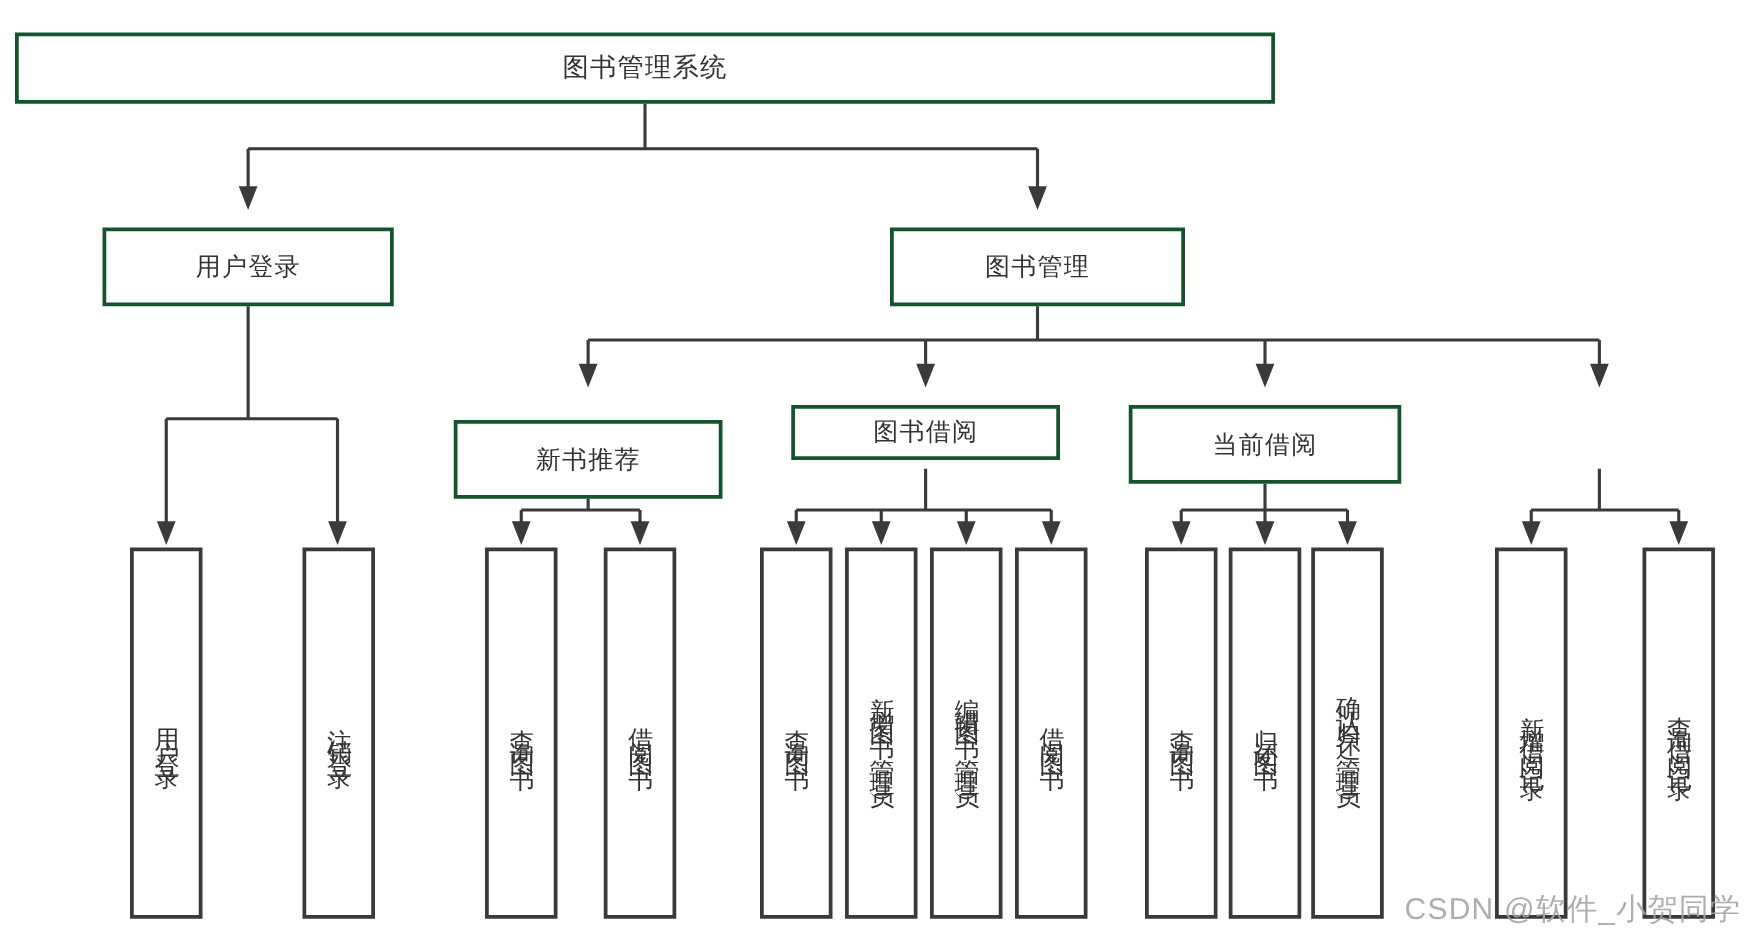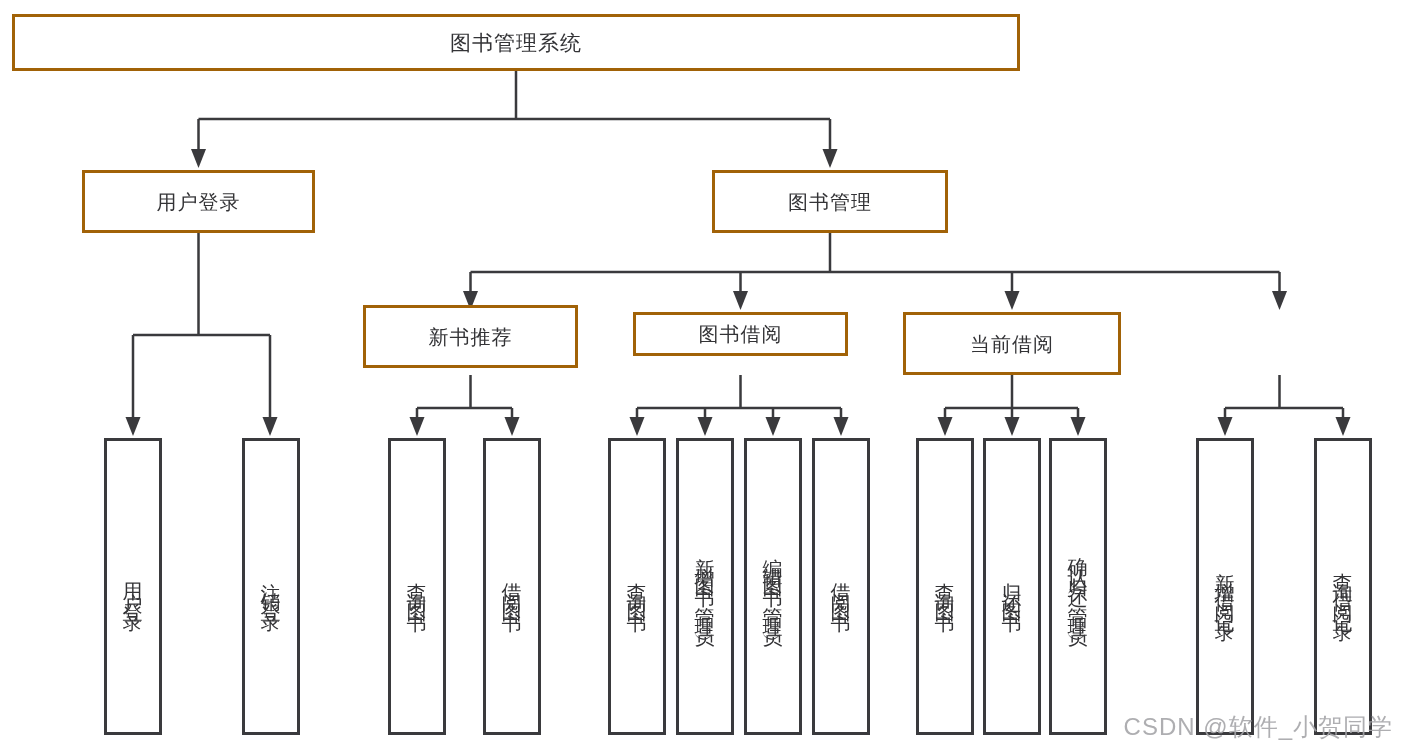--- a/index.html
+++ b/index.html
@@ -18,34 +18,35 @@
   }
   #connectors {
     position: absolute;
     left: 0;
     top: 0;
     width: 1405px;
     height: 747px;
   }
   .box {
     position: absolute;
-    border: 3px solid #a16207;
+    border: 3px solid #14532d;
     background: #ffffff;
     color: #333336;
     display: flex;
     align-items: center;
     justify-content: center;
     font-size: 20px;
     letter-spacing: 1px;
     line-height: 1;
+    margin-top: 12px;
   }
   .root-box   { left: 12px;  top: 14px;  width: 1008px; height: 57px; font-size: 21px; }
   .b-user     { left: 82px;  top: 170px; width: 233px;  height: 63px; }
   .b-mgmt     { left: 712px; top: 170px; width: 236px;  height: 63px; }
-  .g-new      { left: 363px; top: 305px; width: 215px;  height: 63px; }
+  .g-new      { left: 363px; top: 324px; width: 215px;  height: 63px; }
   .g-borrow   { left: 633px; top: 312px; width: 215px;  height: 44px; }
   .g-current  { left: 903px; top: 312px; width: 218px;  height: 63px; }
   .g-records  { left: 1173px;top: 312px; width: 213px;  height: 63px; }
   .leaf {
     position: absolute;
     top: 438px;
     width: 58px;
     height: 297px;
     border: 3px solid #3a3a3d;
     background: #ffffff;

